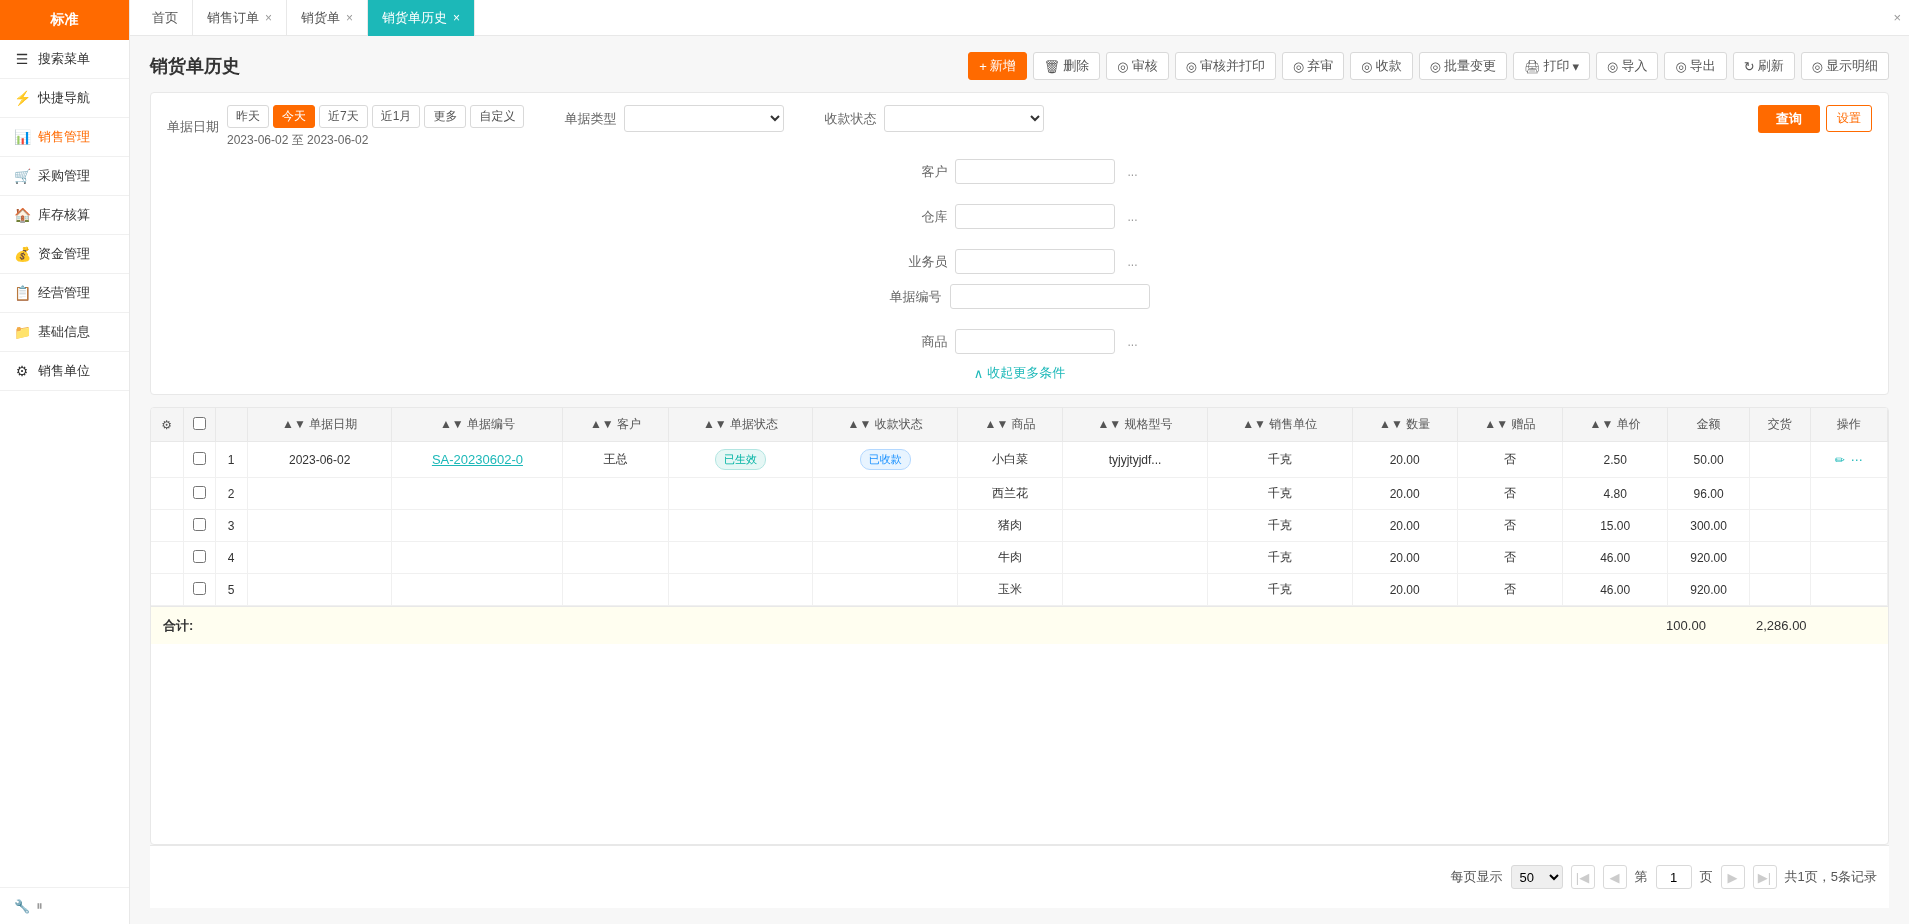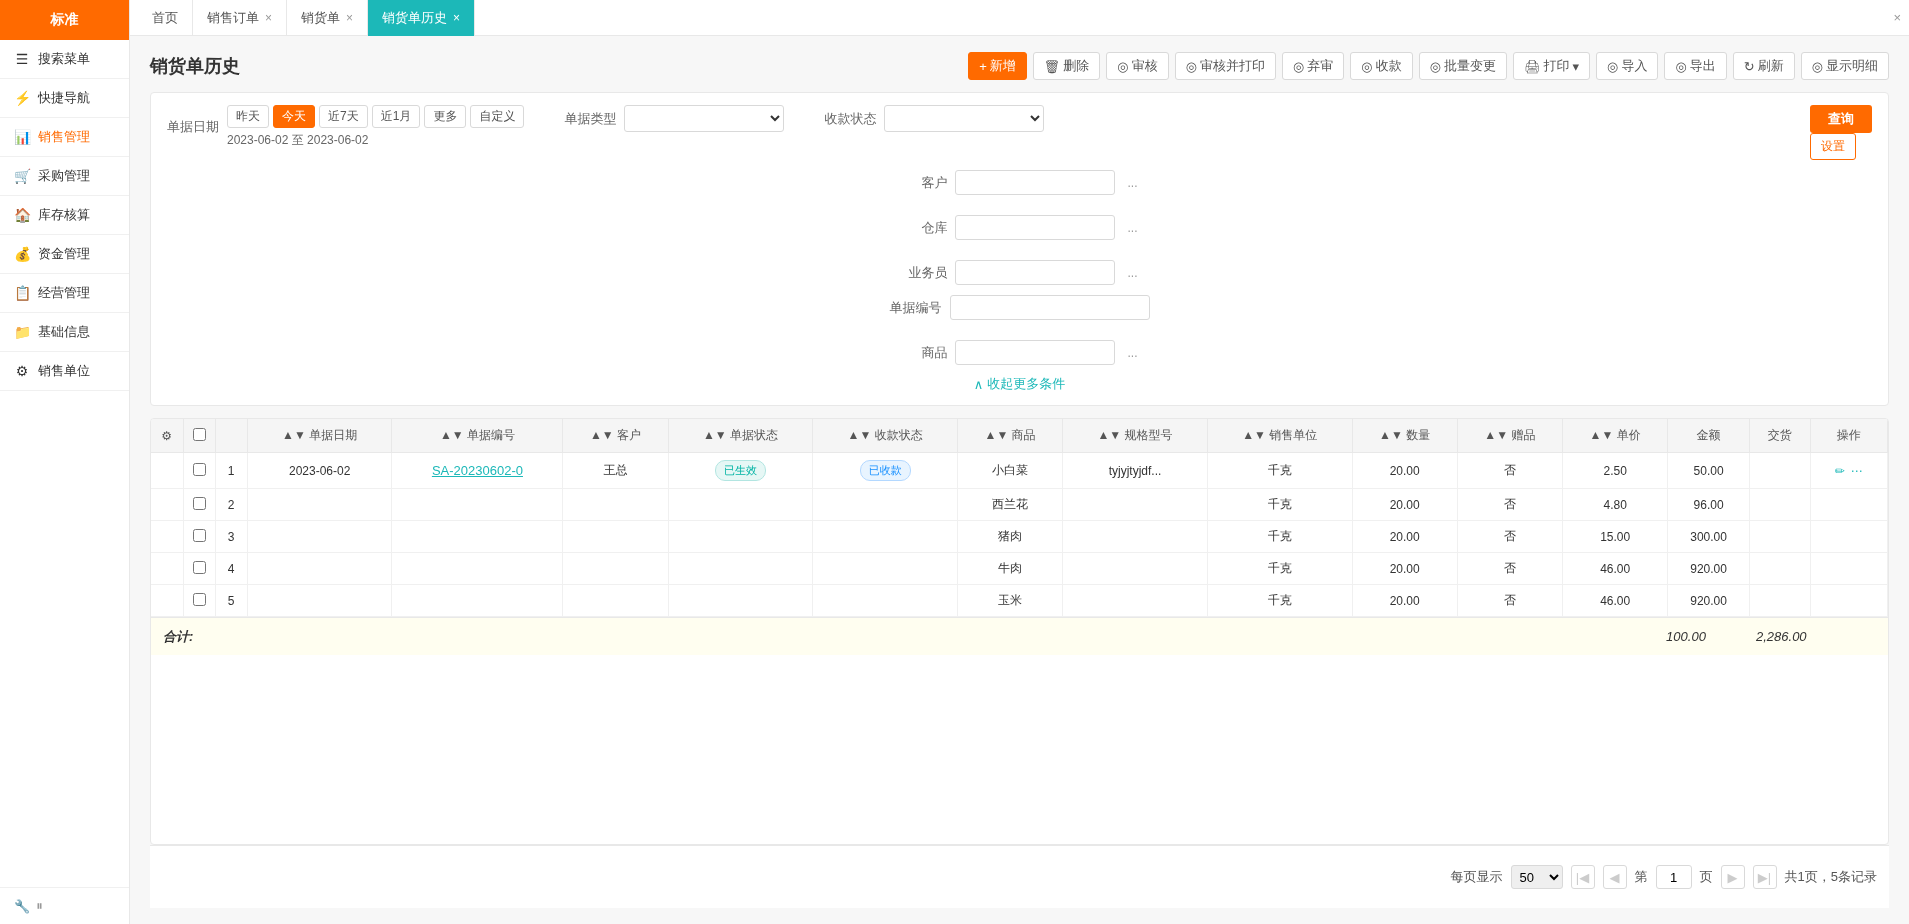--- a/index.html
+++ b/index.html
@@ -266,21 +266,20 @@
     
     .table-footer {
       display: flex;
       align-items: center;
       background: #fffef0;
       border-top: 1px solid #e8e8e8;
       padding: 8px 12px;
       font-size: 13px;
       color: #333;
       min-height: 38px;
-      font-style: italic;
     }
     .total-label { margin-right: 20px; font-weight: bold; }
     .total-qty { width: 140px; text-align: center; margin-left: auto; }
     .total-amount { width: 120px; text-align: left; }
 
     
     .pagination {
       display: flex;
       align-items: center;
       justify-content: flex-end;
@@ -335,21 +334,22 @@
       border: none;
       color: #fff;
       padding: 5px 18px;
       border-radius: 3px;
       cursor: pointer;
       font-size: 13px;
       font-weight: bold;
     }
     .filter-actions {
       display: flex;
-      flex-direction: column;
+      flex-direction: row;
+      gap: 6px;
       align-items: flex-start;
       justify-content: center;
     }
   </style>
 </head>
 <body>
 
 <div class="sidebar">
   <div class="sidebar-logo">标准</div>
 

